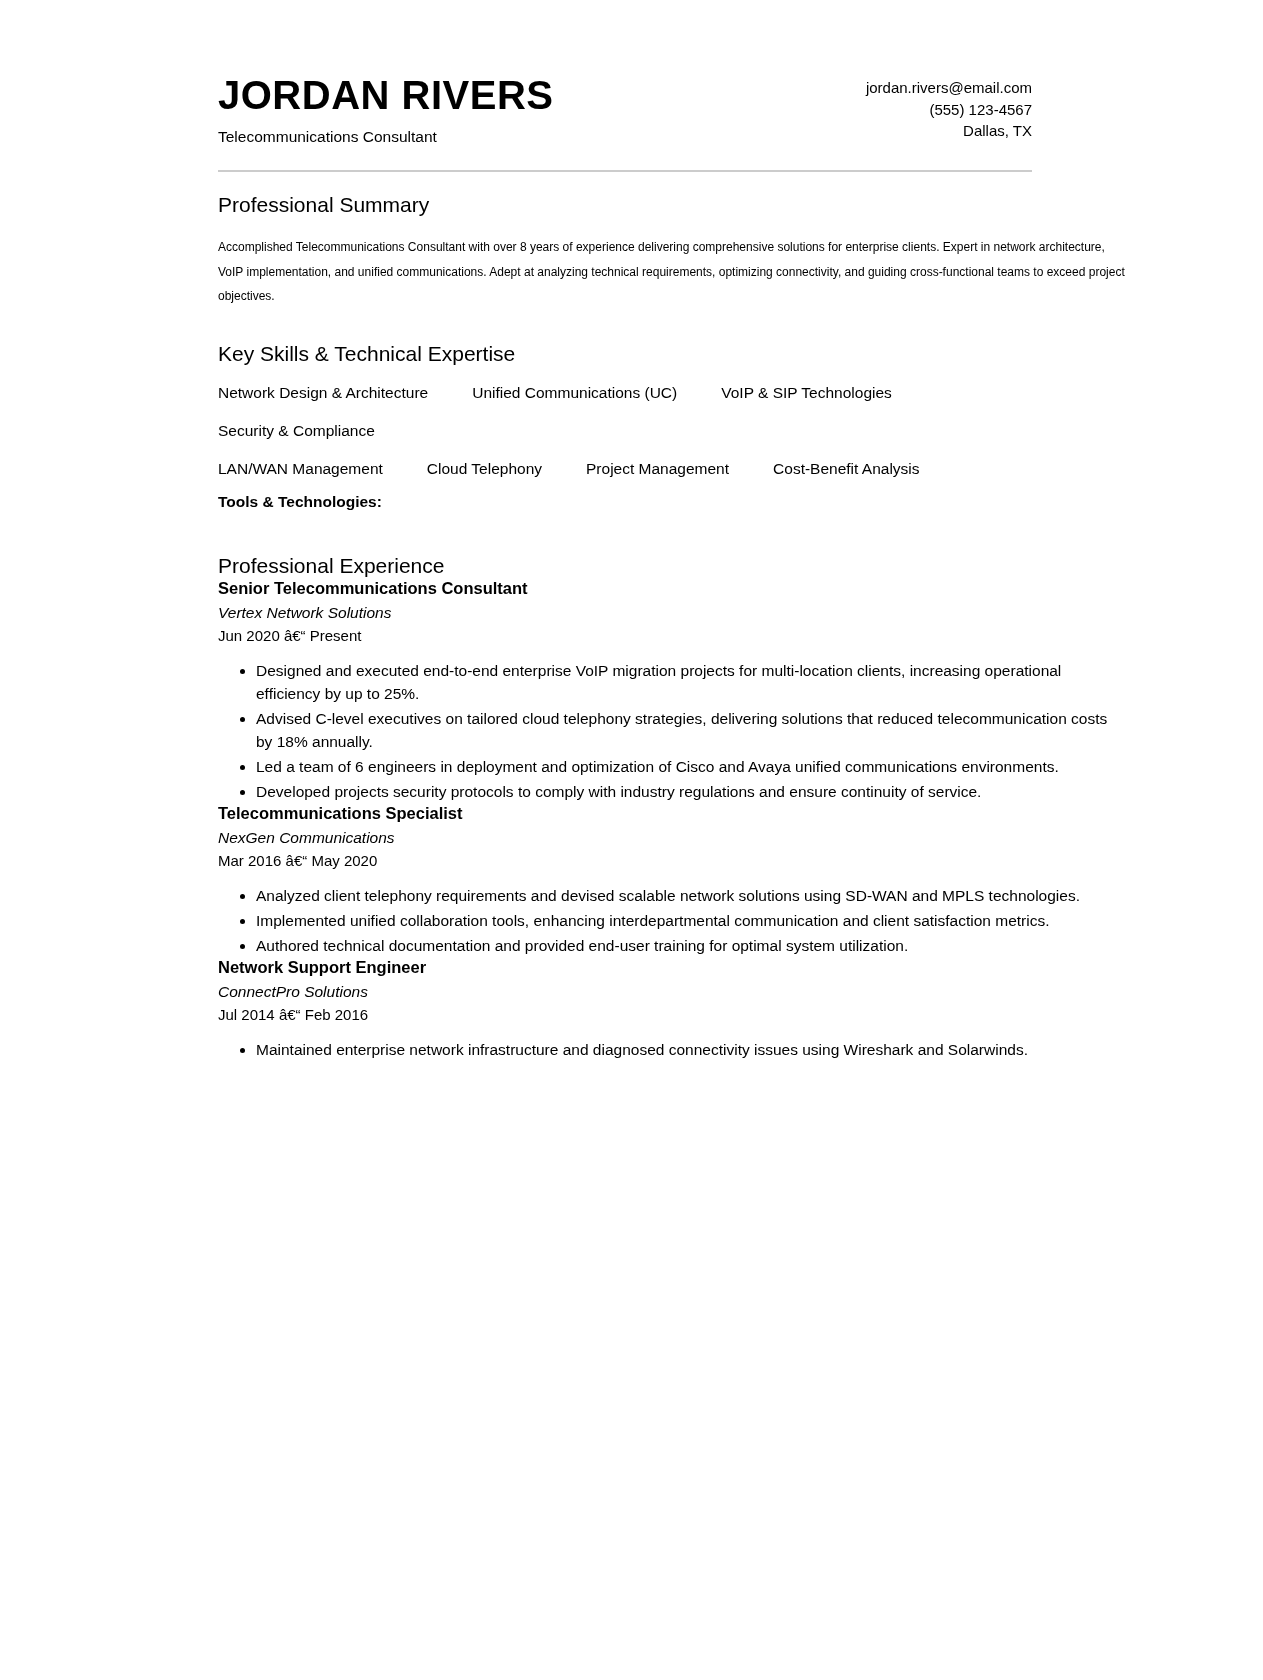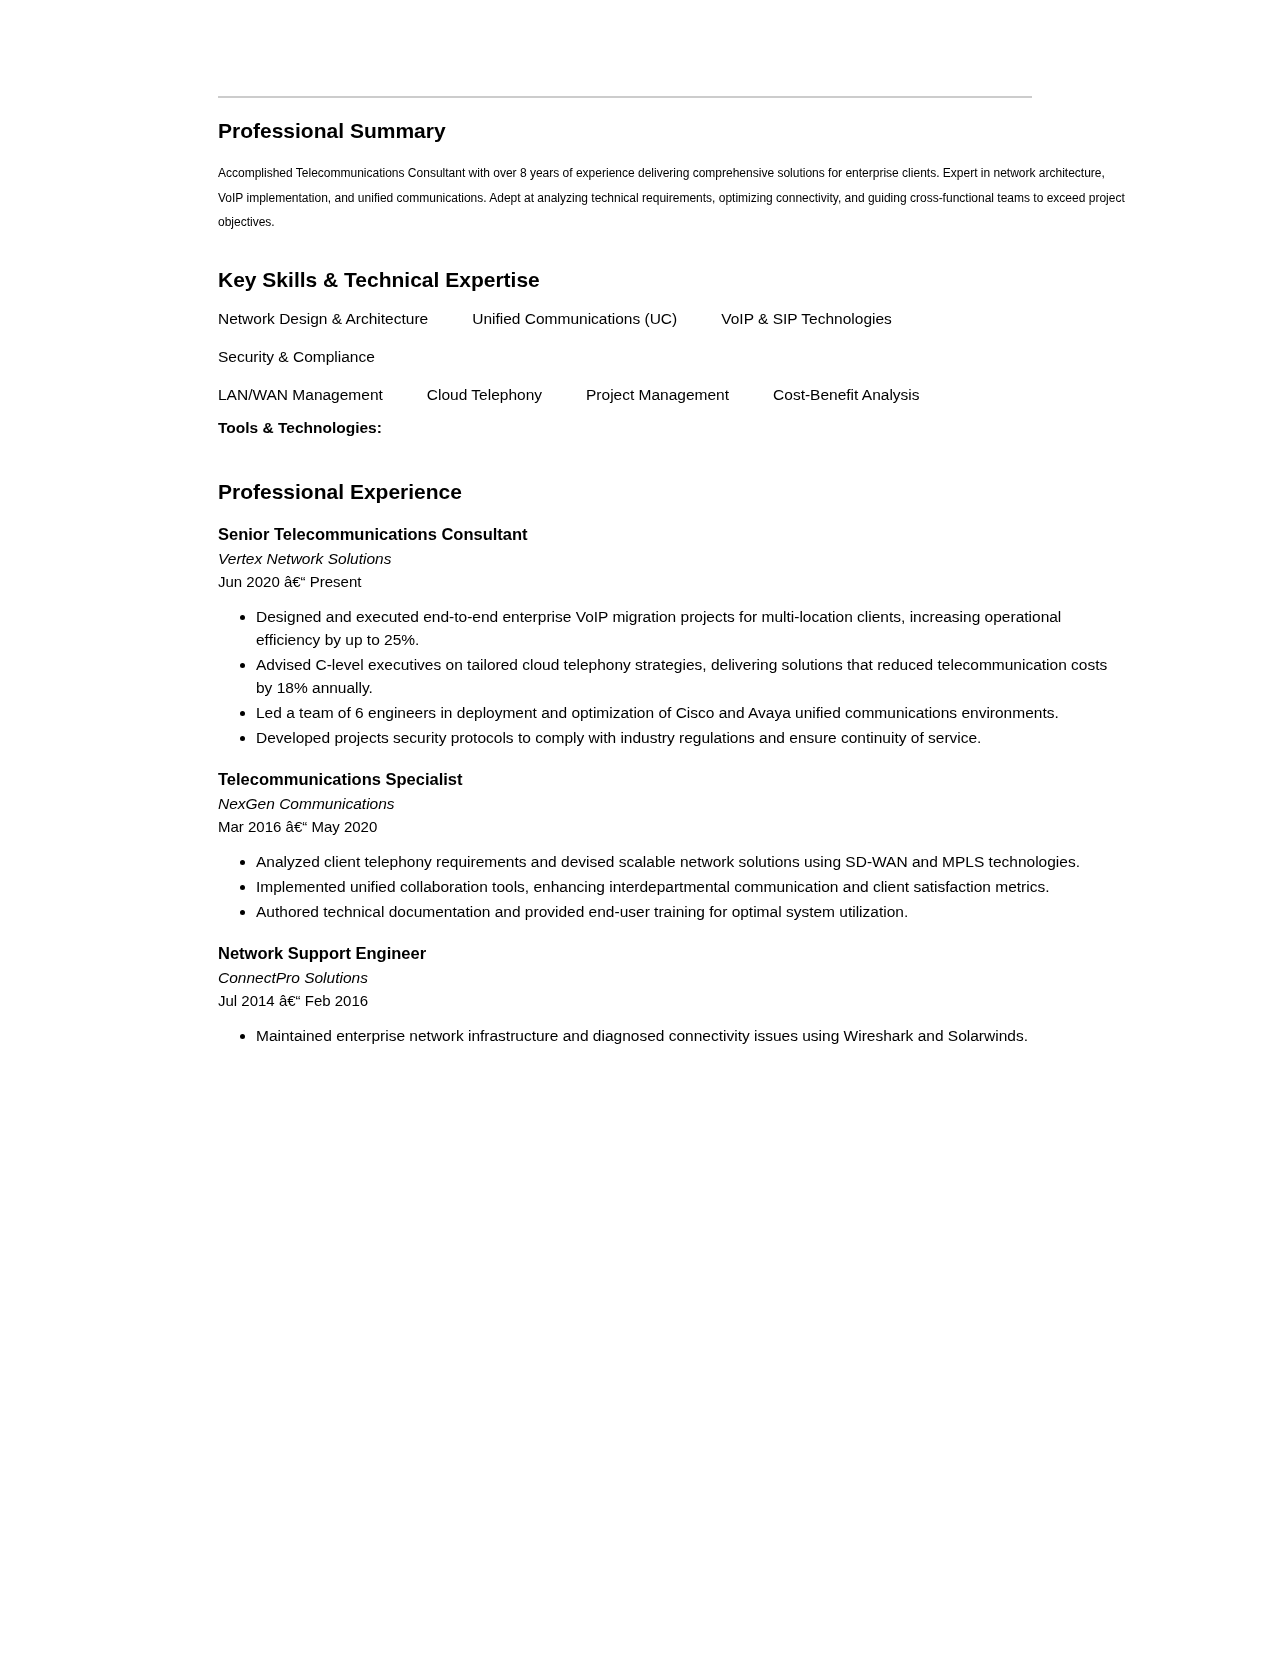--- a/index.html
+++ b/index.html
@@ -48,21 +48,21 @@
     width: 814px;
     border: none;
     border-top: 2px solid #cccccc;
     margin: 24px 0 0 0;
   }
   
   .section-heading {
     margin: 0;
     font-size: 21px;
     line-height: 25px;
-    font-weight: 700;
+    font-weight: 400;
   }
   #summary-heading { margin-top: 20px; }
   #skills-heading { margin-top: 32px; }
   #experience-heading { margin-top: 42px; }
   .summary-text {
     margin: 18px 0 0 0;
     width: 910px;
     font-size: 12px;
     line-height: 24.6px;
   }
@@ -76,21 +76,21 @@
   }
   #skills-rows .skill-row:first-child { margin-top: 18px; }
   .tools-label {
     margin-top: 15px;
     font-size: 15.5px;
     line-height: 18px;
     font-weight: 700;
   }
   #tools-rows .skill-row:first-child { margin-top: 7px; }
   
-  .job { margin-top: 20px; }
+  .job { }
   .job-title {
     margin: 0;
     font-size: 16.5px;
     line-height: 20px;
     font-weight: 700;
   }
   .job-company {
     margin-top: 6px;
     font-size: 15.5px;
     line-height: 18px;
@@ -110,20 +110,31 @@
   }
   .job-bullets li { margin-top: 2px; }
   .job-bullets li:first-child { margin-top: 0; }
 </style>
 </head>
 <body>
 
 <div class="page">
 
   <header>
+    <div class="header-inner">
+      <div>
+        <h1 class="name">JORDAN RIVERS</h1>
+        <div class="subtitle">Telecommunications Consultant</div>
+      </div>
+      <div class="contact">
+        <div>jordan.rivers@email.com</div>
+        <div>(555) 123-4567</div>
+        <div>Dallas, TX</div>
+      </div>
+    </div>
     <hr class="divider">
   </header>
 
   <section>
     <h2 class="section-heading" id="summary-heading">Professional Summary</h2>
     <p class="summary-text">Accomplished Telecommunications Consultant with over 8 years of experience delivering comprehensive solutions for enterprise clients. Expert in network architecture, VoIP implementation, and unified communications. Adept at analyzing technical requirements, optimizing connectivity, and guiding cross-functional teams to exceed project objectives.</p>
   </section>
 
   <section>
     <h2 class="section-heading" id="skills-heading">Key Skills &amp; Technical Expertise</h2>

